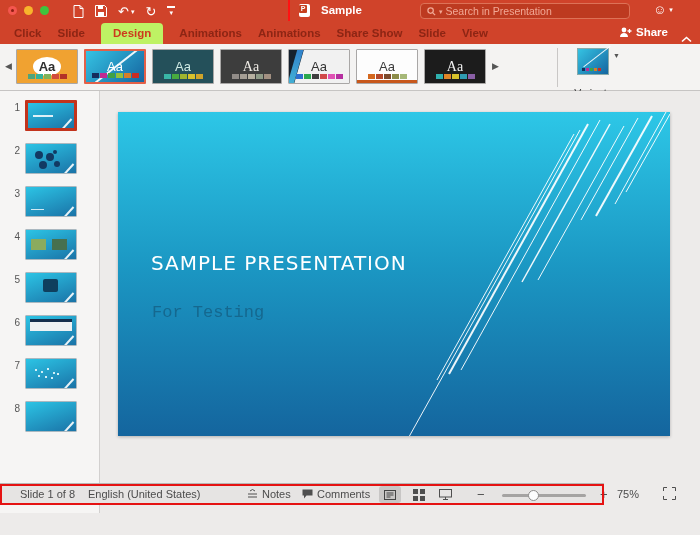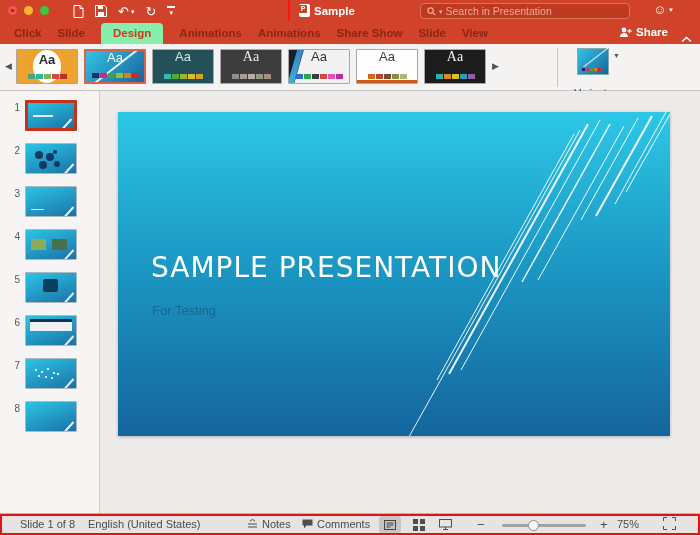--- a/index.html
+++ b/index.html
@@ -14,48 +14,48 @@
   .tl-red::after{content:'';position:absolute;left:3px;top:3px;width:3px;height:3px;border-radius:50%;background:#8e1d12;}
   .tl-yellow{background:#f8b42c;}
   .tl-green{background:#3ec43d;}
   .qat{position:absolute;left:73px;top:2px;display:flex;gap:11px;align-items:center;color:#fff;height:18px;}
   .qat .qbtn{display:flex;align-items:center;gap:2px;font-size:13px;line-height:1;}
   .qat svg{display:block;}
   .caret-dn{font-size:7px;line-height:1;}
   .qat-more{display:flex;flex-direction:column;align-items:center;gap:1px;}
   .qat-more i{display:block;width:8px;height:1.5px;background:#fff;}
   .annot-vline{position:absolute;left:288px;top:0;width:2px;height:21px;background:#ff1212;}
-  .doc-title{position:absolute;left:299px;top:4px;display:flex;align-items:center;gap:4px;color:#fff;}
+  .doc-title{position:absolute;left:299px;top:4px;display:flex;gap:11px;color:#fff;}
   .ppt-doc-icon{width:11px;height:13px;background:#fff;border-radius:2px;position:relative;}
   .ppt-doc-icon::after{content:'P';position:absolute;left:0;top:1px;width:8px;height:8px;background:#c7401f;color:#fff;
     font-size:7px;font-weight:bold;text-align:center;line-height:8px;border-radius:1px;}
   .doc-title .t{font-size:11.5px;font-weight:bold;}
   .search-field{position:absolute;left:420px;top:3px;width:210px;height:16px;background:#bd3a20;
     border:1px solid #dd7257;border-radius:4px;display:flex;align-items:center;padding:0 6px;gap:3px;box-sizing:border-box;}
   .search-field .ph{color:#f1a895;font-size:10.5px;white-space:nowrap;overflow:hidden;}
   .smiley{position:absolute;left:653px;top:3px;color:#fff;display:flex;align-items:center;gap:3px;}
   .smiley .face{font-size:13px;line-height:1;}
   .smiley .caret-dn{color:#fff;}
 
   
   .tabrow{position:absolute;left:0;top:22px;width:700px;height:22px;background:#d0432a;}
   .tabs{display:flex;gap:16px;align-items:flex-end;padding-left:14px;height:22px;}
   .tab{font-size:11.5px;font-weight:bold;color:#8d2514;padding:5px 0 5px;line-height:1;cursor:default;}
-  .tab.active{background:#86efac;color:#cd3a1d;padding:5px 12px;border-radius:4px 4px 0 0;}
+  .tab.active{background:#bef264;color:#cd3a1d;padding:5px 12px;border-radius:4px 4px 0 0;}
   .share-group{position:absolute;right:32px;top:26px;display:flex;align-items:center;gap:4px;color:#fff;font-size:11.5px;font-weight:bold;}
   .collapse-chevron{position:absolute;right:8px;top:29px;}
 
   
   .gallery{position:absolute;left:0;top:44px;width:700px;height:47px;background:#f4f3f2;border-bottom:1px solid #c6c4c3;box-sizing:border-box;}
   .gal-arrow{position:absolute;top:17px;font-size:9px;color:#555;}
   .gal-left{left:5px;}
   .gal-right{left:492px;}
   .themes-row{position:absolute;left:16px;top:5px;display:flex;gap:6px;}
   .theme-tile{position:relative;width:62px;height:35px;border:1px solid #a9a7a6;box-sizing:border-box;
-    display:flex;justify-content:center;overflow:hidden;border-radius:1px;}
+    display:flex;align-items:center;justify-content:center;overflow:hidden;border-radius:1px;}
   .theme-tile.selected{border:2px solid #e36048;}
   .theme-tile .aa{font-size:13px;line-height:1;position:relative;z-index:3;}
   .theme-tile .aa.serif{font-family:"Liberation Serif",serif;font-size:14px;}
   .v-orange-badge .aa{background:#fff;border-radius:50%;padding:3px 6px;font-weight:bold;}
   .v-blue-diag::before{content:'';position:absolute;width:70px;height:1.5px;background:rgba(255,255,255,.92);
     transform:rotate(-38deg);right:-14px;top:9px;z-index:2;}
   .v-facet::before{content:'';position:absolute;left:-9px;top:-7px;width:18px;height:52px;background:#16212e;transform:rotate(16deg);z-index:1;}
   .v-facet::after{content:'';position:absolute;left:3px;top:-9px;width:6px;height:55px;
     background:linear-gradient(#2d77c9,#49c0d8);transform:rotate(16deg);z-index:1;}
   .v-orange-bar::before{content:'';position:absolute;left:0;right:0;bottom:0;height:3px;background:#c8581c;z-index:2;}
@@ -93,28 +93,28 @@
     box-shadow:21px 0 0 #47704e;}
   .v-chart::before{content:'';position:absolute;left:17px;top:6px;width:15px;height:13px;background:#0f3f5e;border-radius:2px;}
   .v-table::before{content:'';position:absolute;left:4px;top:3px;right:4px;height:9px;background:#eef2f4;border-top:3px solid #142f4e;}
   .v-wordcloud::before{content:'';position:absolute;left:9px;top:10px;width:2px;height:2px;background:#d6f1f8;
     box-shadow:6px 2px 0 #cdeef6,12px -1px 0 #d6f1f8,18px 3px 0 #cdeef6,3px 6px 0 #cdeef6,10px 7px 0 #d6f1f8,16px 8px 0 #cdeef6,22px 4px 0 #d6f1f8;}
 
   .editor{position:absolute;left:101px;top:0;right:0;height:100%;background:#edebea;}
   .slide-canvas{position:absolute;left:17px;top:21px;width:552px;height:324px;
     background:linear-gradient(180deg,#2dc7e7 0%,#1b97c3 48%,#14659e 100%);box-shadow:0 1px 3px rgba(0,0,0,.25);}
   .slide-lines{position:absolute;left:0;top:0;width:100%;height:100%;}
-  .slide-title{position:absolute;left:33px;top:139px;font-family:"DejaVu Sans",sans-serif;font-size:28px;
+  .slide-title{position:absolute;left:33px;top:139px;font-family:"DejaVu Sans",sans-serif;font-size:20px;
     color:#fff;letter-spacing:1px;white-space:nowrap;}
-  .slide-subtitle{position:absolute;left:34px;top:191px;font-family:Liberation Sans, sans-serif;font-size:13px;color:#15688f;}
+  .slide-subtitle{position:absolute;left:34px;top:191px;font-family:Liberation Mono, monospace;font-size:17px;color:#15688f;}
   .notes-area{position:absolute;left:0;right:0;top:362px;bottom:0;background:#fff;border-top:1px solid #c9c7c6;
     padding:9px 0 0 19px;font-size:11.5px;color:#8c8c8c;box-sizing:border-box;}
 
   
-  .statusbar{position:absolute;left:0;top:513px;width:700px;height:22px;background:#e6e4e3;border-top:1px solid #b8b6b5;box-sizing:border-box;font-size:11px;color:#4c4c4c;}
+  .statusbar{position:absolute;left:0;top:483px;width:604px;height:22px;background:#e6e4e3;border-top:1px solid #b8b6b5;box-sizing:border-box;font-size:11px;color:#4c4c4c;}
   .annot-box{position:absolute;left:0;top:0;right:0;bottom:0;border:2px solid #e51212;pointer-events:none;z-index:9;box-sizing:border-box;}
   .sb-item{position:absolute;top:4px;white-space:nowrap;}
   .sb-ico{display:inline-block;vertical-align:-1px;margin-right:4px;}
   .view-btn{position:absolute;top:2px;width:22px;height:17px;display:flex;align-items:center;justify-content:center;border-radius:3px;}
   .view-btn.sel{background:#c8c6c5;}
   .zoom-track{position:absolute;left:502px;top:10px;width:84px;height:3px;background:#a5a3a2;border-radius:2px;}
   .zoom-thumb{position:absolute;left:26px;top:-4px;width:11px;height:11px;border-radius:50%;background:#fdfdfd;border:1px solid #8e8c8b;box-sizing:border-box;}
   .sorter-ico{display:grid;grid-template-columns:5px 5px;grid-template-rows:5px 5px;gap:2px;}
   .sorter-ico i{background:#4f4f4f;display:block;}
 </style>

